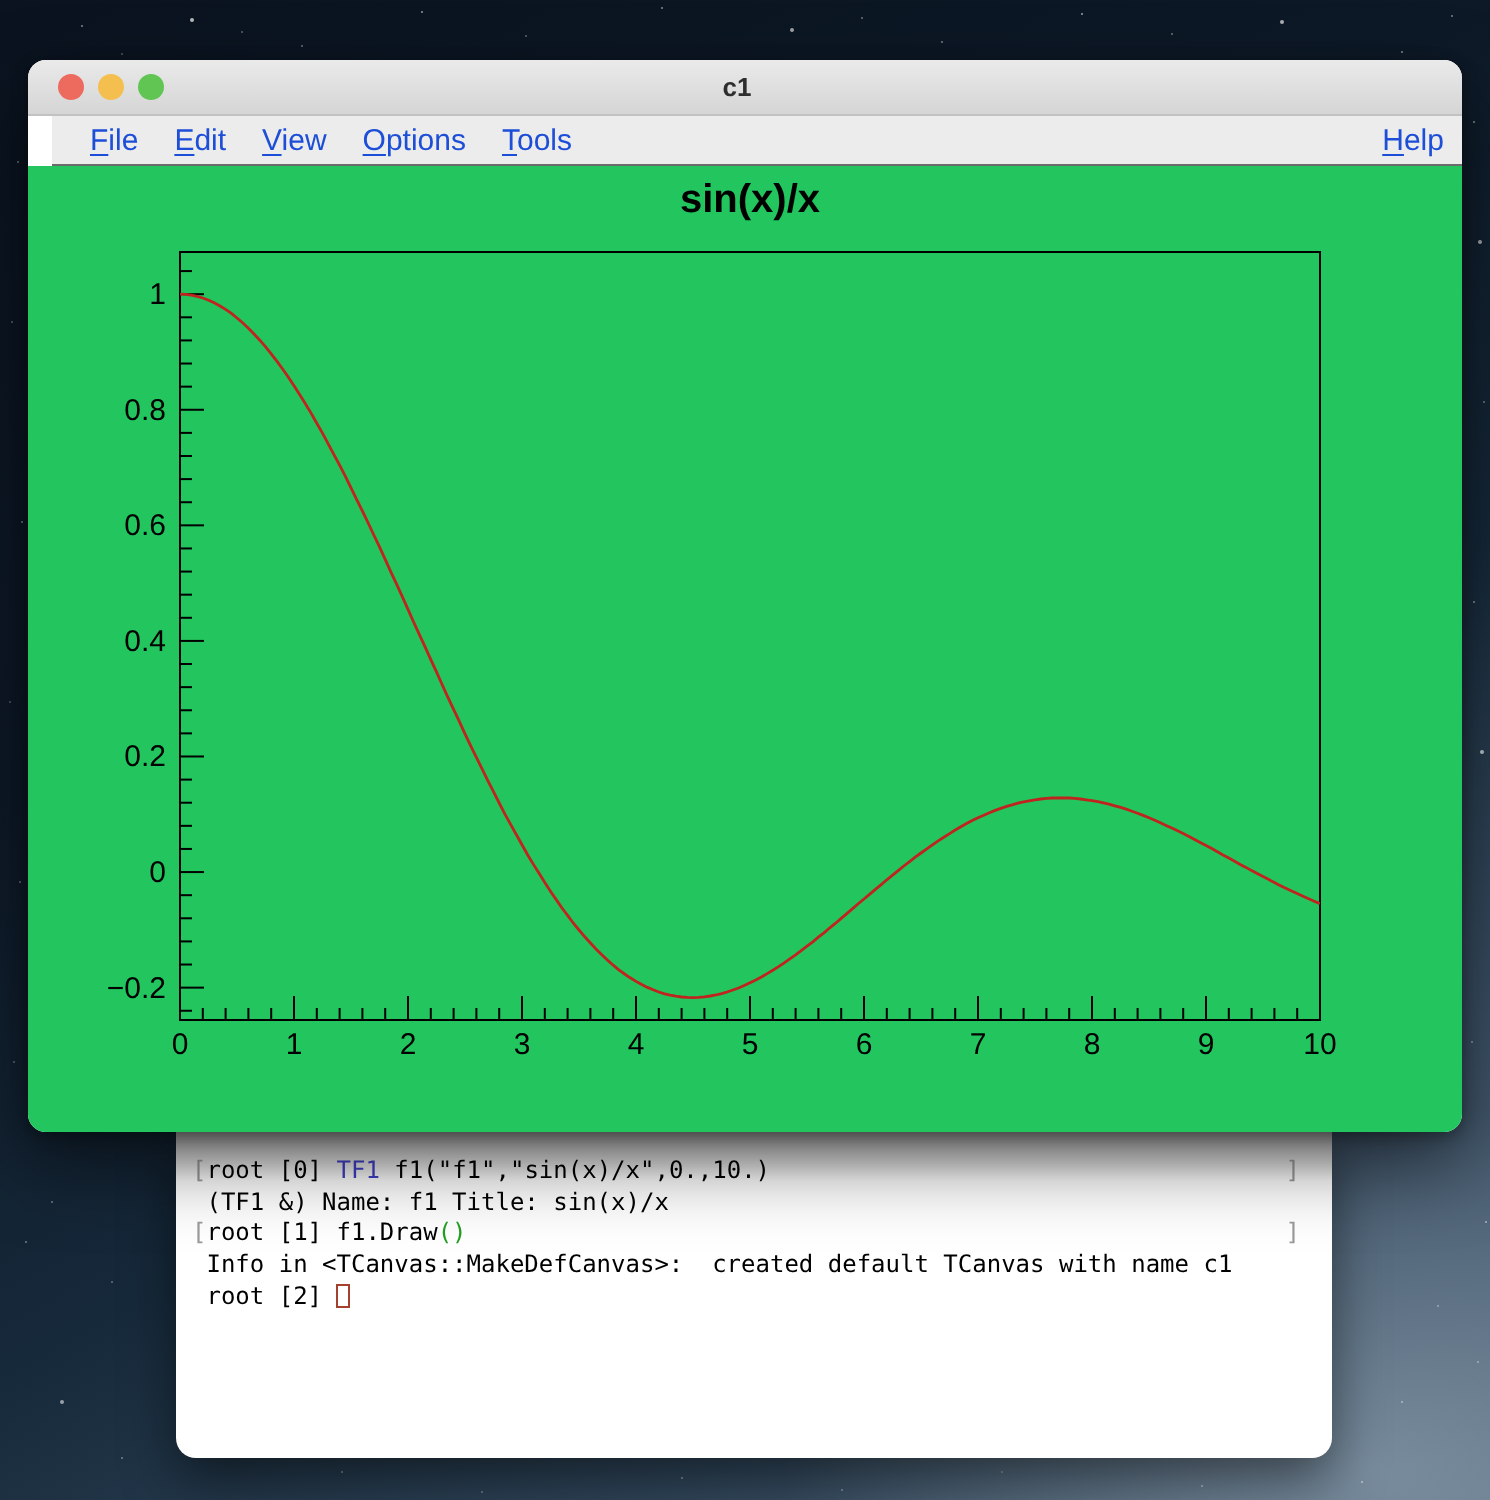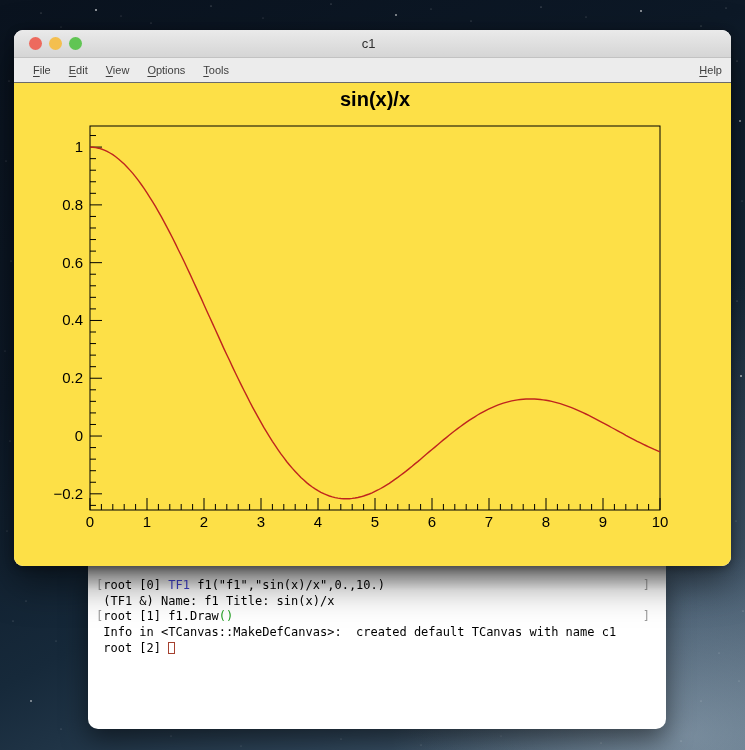--- a/index.html
+++ b/index.html
@@ -47,32 +47,32 @@
   }
   .title-bar {
     height:28px; flex:0 0 28px; position:relative;
     background:linear-gradient(#eaeaea, #d5d5d5);
     border-bottom:1px solid #c2c2c2;
   }
   .traffic-lights { position:absolute; left:15px; top:7px; display:flex; gap:7px; }
   .tl { width:13px; height:13px; border-radius:50%; display:inline-block; }
   .window-title {
     position:absolute; left:0; right:8px; top:0; line-height:28px; text-align:center;
-    font-size:13px; font-weight:400; color:#2e2e2e;
+    font-size:13px; font-weight:700; color:#2e2e2e;
   }
   .menu-bar {
     height:25px; flex:0 0 25px; display:flex; align-items:center;
     background:#ececec; border-bottom:1px solid #6b6b6b;
-    font-size:11px; color:#404040;
+    font-size:15px; color:#1d4ed8;margin-left:12px;
   }
   .menu-left { display:flex; padding-left:10px; }
   .menu-right { margin-left:auto; display:flex; padding-right:0; }
   .menu-item { padding:0 9px; cursor:default; white-space:nowrap; }
   .menu-item u { text-decoration:underline; text-underline-offset:2px; }
-  .canvas-area { flex:1 1 auto; background:#fde047; position:relative; }
+  .canvas-area { flex:1 1 auto; background:#22c55e; position:relative; }
   .canvas-area svg { display:block; }
   .plot-title { font-family:"Liberation Sans", sans-serif; font-size:20px; font-weight:bold; fill:#000; }
   .axis-label { font-family:"Liberation Sans", sans-serif; font-size:15px; fill:#000; }
 
   
   .terminal-window {
     position:absolute; left:88px; top:566px; width:578px; height:163px;
     background:#ffffff; border-radius:0 0 10px 10px; z-index:1;
     box-shadow:0 10px 26px rgba(0,0,0,0.5);
     overflow:hidden;

